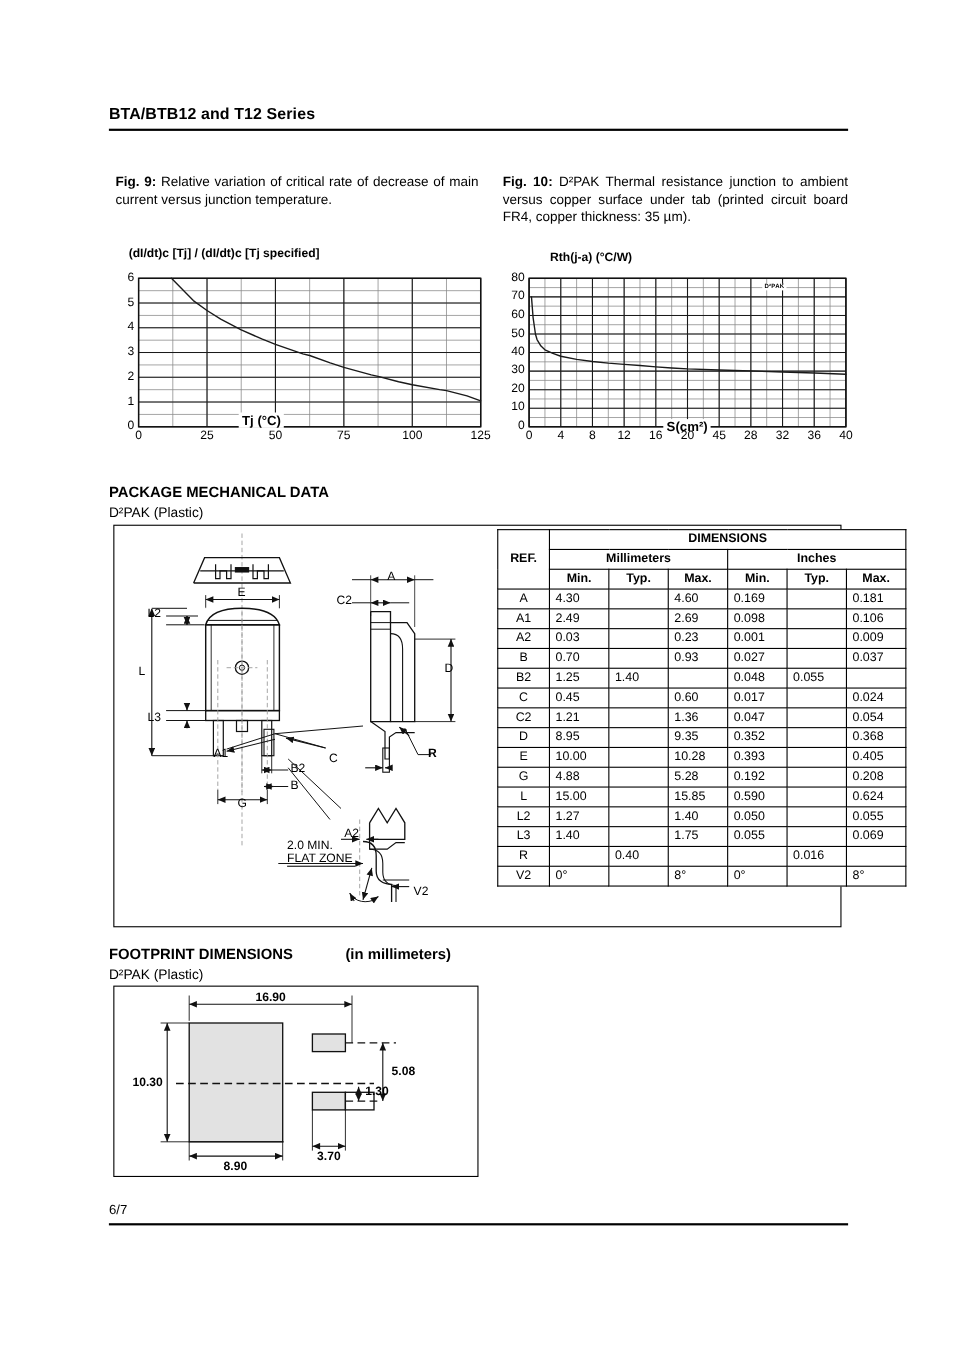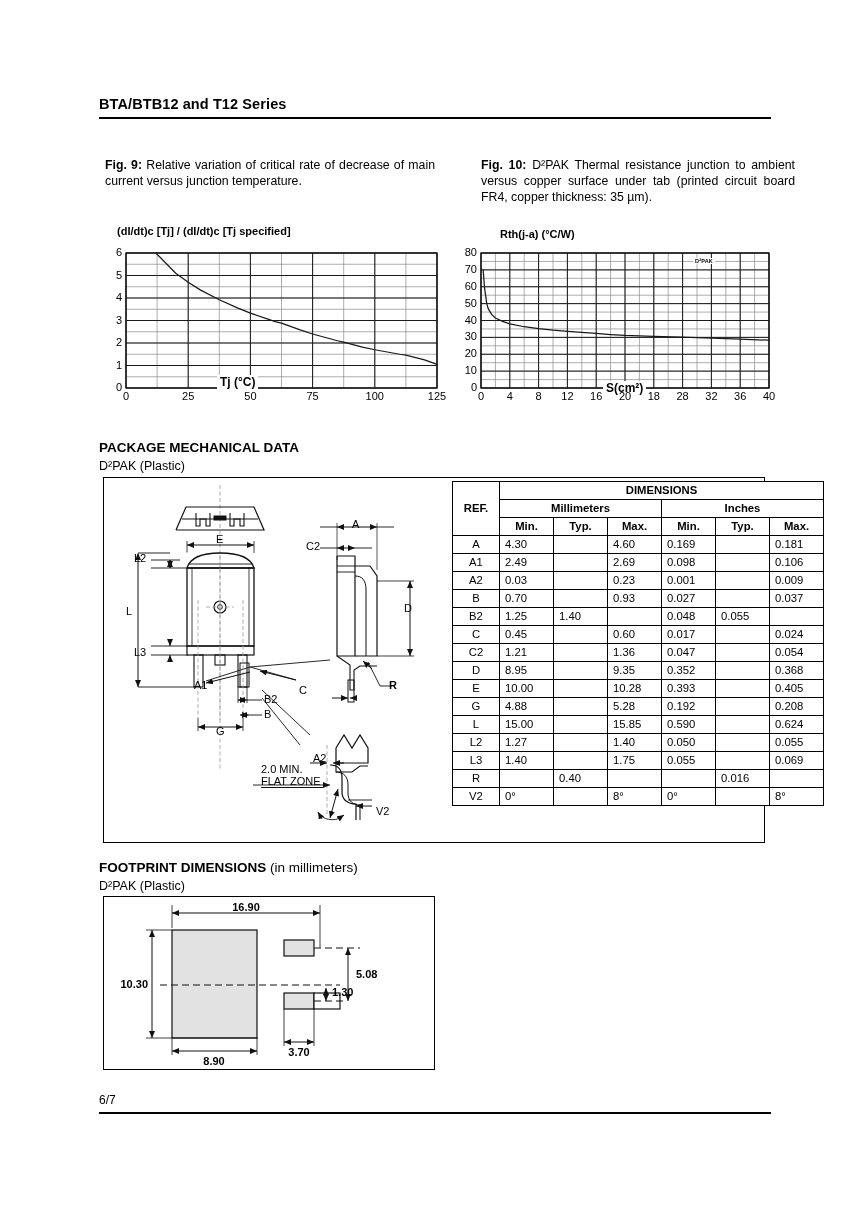--- a/index.html
+++ b/index.html
@@ -20,39 +20,39 @@
   }
   .hdr-rule {
     position:absolute; left:99px; top:117px; width:672px; height:2px;
     background:#000;
   }
 
   
   .cap { position:absolute; font-size:12.3px; line-height:16.2px; text-align:justify; }
   .cap b { font-weight:bold; }
   #cap9  { left:105px; top:157px; width:330px; }
-  #cap10 { left:457px; top:157px; width:314px;margin-left:24px; }
+  #cap10 { left:457px; top:157px; width:314px; }
 
   
   .chart-wrap { position:absolute; }
   .axis-title { position:absolute; font-size:11px; font-weight:bold; white-space:nowrap; }
   .inlabel {
     position:absolute; font-size:12px; font-weight:bold; background:#fff;
     padding:0 3px; white-space:nowrap;
   }
   .curvelabel {
     position:absolute; font-size:5.5px; font-weight:bold; background:#fff;
     padding:0 2px; white-space:nowrap; letter-spacing:0.2px;
   }
 
   
   .sec-h {
     position:absolute; font-size:13.5px; font-weight:bold; white-space:nowrap;
   }
-  .sec-h .light { font-weight:normal; }
+  .sec-h .light { font-weight:bold;padding-left:44px; }
   .sec-sub { position:absolute; font-size:12.5px; white-space:nowrap; }
 
   
   .box { position:absolute; border:1px solid #000; background:#fff; }
 
   
   #dimtable {
     position:absolute; left:452px; top:481px;
     border-collapse:collapse; font-size:11.3px; background:#fff;
   }
@@ -223,21 +223,21 @@
       <div style="position: absolute; left: 22px; top: 71.625px; font-size: 11px; white-space: nowrap; text-align: right; transform: translateX(-100%);">50</div>
       <div style="position: absolute; left: 22px; top: 54.75px; font-size: 11px; white-space: nowrap; text-align: right; transform: translateX(-100%);">60</div>
       <div style="position: absolute; left: 22px; top: 37.875px; font-size: 11px; white-space: nowrap; text-align: right; transform: translateX(-100%);">70</div>
       <div style="position: absolute; left: 22px; top: 21px; font-size: 11px; white-space: nowrap; text-align: right; transform: translateX(-100%);">80</div>
       <div style="position: absolute; left: 26px; top: 165px; font-size: 11px; white-space: nowrap; transform: translateX(-50%);">0</div>
       <div style="position: absolute; left: 54.8px; top: 165px; font-size: 11px; white-space: nowrap; transform: translateX(-50%);">4</div>
       <div style="position: absolute; left: 83.6px; top: 165px; font-size: 11px; white-space: nowrap; transform: translateX(-50%);">8</div>
       <div style="position: absolute; left: 112.4px; top: 165px; font-size: 11px; white-space: nowrap; transform: translateX(-50%);">12</div>
       <div style="position: absolute; left: 141.2px; top: 165px; font-size: 11px; white-space: nowrap; transform: translateX(-50%);">16</div>
       <div style="position: absolute; left: 170px; top: 165px; font-size: 11px; white-space: nowrap; transform: translateX(-50%);">20</div>
-      <div style="position: absolute; left: 198.8px; top: 165px; font-size: 11px; white-space: nowrap; transform: translateX(-50%);">18</div>
+      <div style="position: absolute; left: 198.8px; top: 165px; font-size: 11px; white-space: nowrap; transform: translateX(-50%);">45</div>
       <div style="position: absolute; left: 227.6px; top: 165px; font-size: 11px; white-space: nowrap; transform: translateX(-50%);">28</div>
       <div style="position: absolute; left: 256.4px; top: 165px; font-size: 11px; white-space: nowrap; transform: translateX(-50%);">32</div>
       <div style="position: absolute; left: 285.2px; top: 165px; font-size: 11px; white-space: nowrap; transform: translateX(-50%);">36</div>
       <div style="position: absolute; left: 314px; top: 165px; font-size: 11px; white-space: nowrap; transform: translateX(-50%);">40</div>
     </div>
 
   <div class="sec-h" style="left:99px; top:440px;">PACKAGE MECHANICAL DATA</div>
   <div class="sec-sub" style="left:99px; top:459px;">D²PAK (Plastic)</div>
 
   <div class="box" style="left:103px; top:477px; width:660px; height:364px;"></div>

